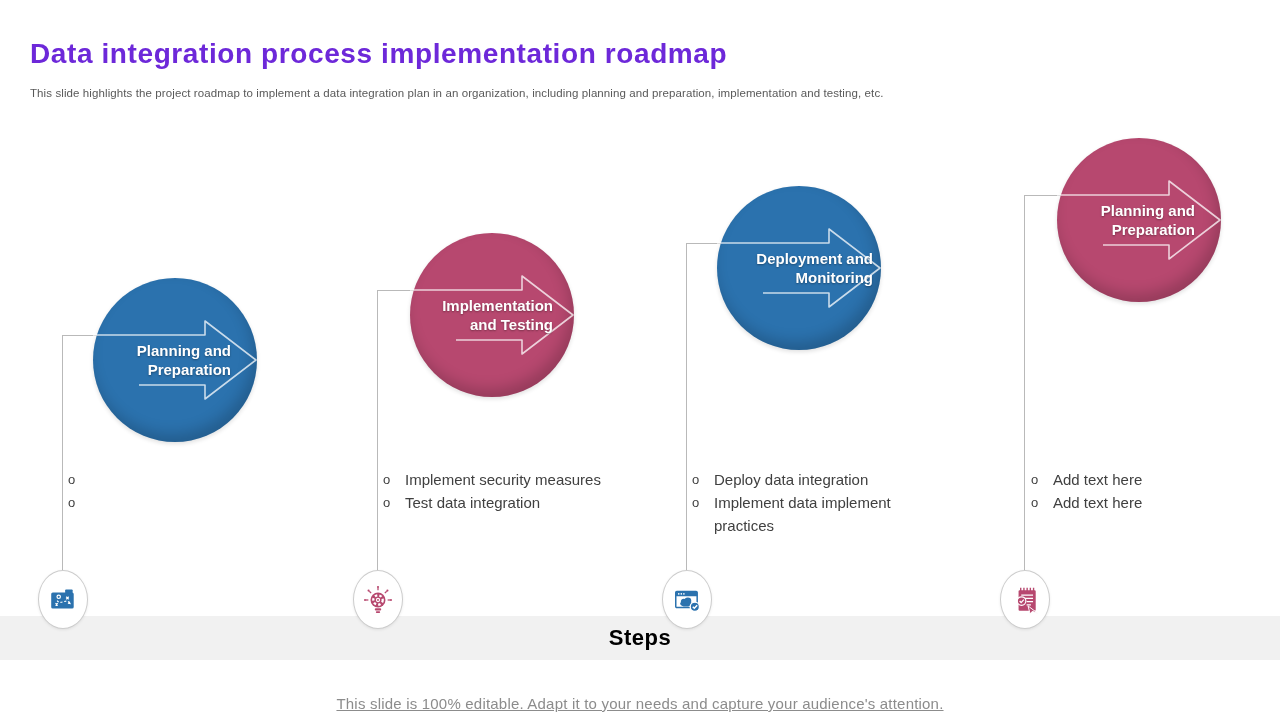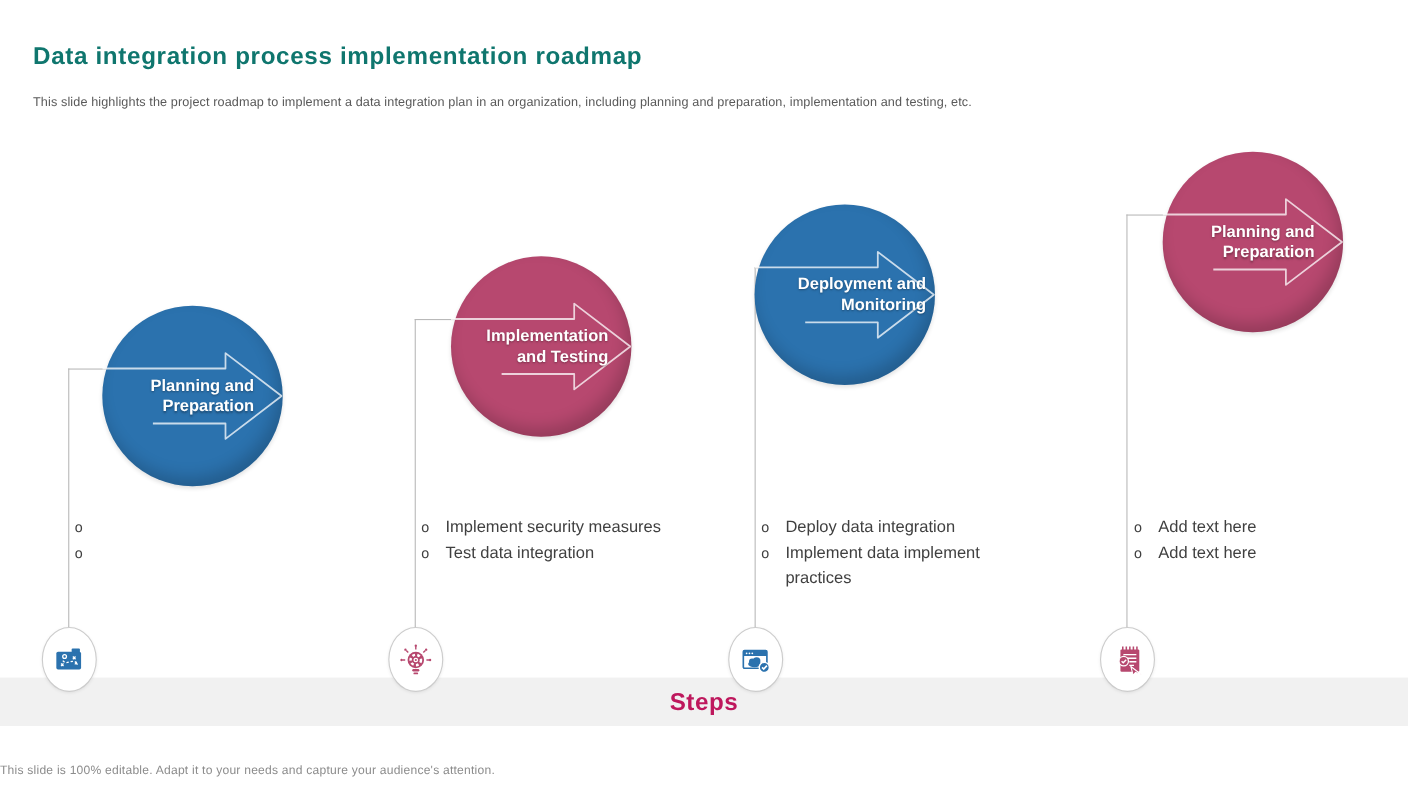--- a/index.html
+++ b/index.html
@@ -1,22 +1,22 @@
 <!DOCTYPE html>
 <html><head>
 <meta charset="utf-8">
 <style>
   html,body{margin:0;padding:0;background:#e8e8e8;}
   .slide{
     position:relative;width:1280px;height:720px;background:#ffffff;overflow:hidden;
     font-family:"Liberation Sans","DejaVu Sans",sans-serif;margin:0 auto;
   }
   .title{
-    position:absolute;left:30px;top:38px;font-size:22px;font-weight:700;
-    color:#0f766e;letter-spacing:.6px;
+    position:absolute;left:30px;top:38px;font-size:28px;font-weight:700;
+    color:#6d28d9;letter-spacing:.6px;
   }
   .subtitle{
     position:absolute;left:30px;top:87px;font-size:11.5px;color:#595959;letter-spacing:.1px;
   }
   .hline{position:absolute;height:0;border-top:1px solid #b9b9b9;z-index:1;}
   .vline{position:absolute;width:0;border-left:1px solid #b9b9b9;z-index:1;}
   .circle{
     position:absolute;width:164px;height:164px;border-radius:50%;z-index:2;
     display:flex;align-items:center;justify-content:center;
     box-shadow:inset -4px -8px 14px rgba(0,0,0,.18), 0 2px 4px rgba(0,0,0,.12);
@@ -38,25 +38,25 @@
     position:absolute;top:570px;width:48px;height:57px;border-radius:50%;
     background:#ffffff;border:1px solid #cccccc;z-index:3;
     display:flex;align-items:center;justify-content:center;
     box-shadow:0 1px 3px rgba(0,0,0,.08);
   }
   .band{
     position:absolute;left:0;top:616px;width:1280px;height:44px;background:#f1f1f1;z-index:2;
   }
   .band-label{
     position:absolute;left:0;top:616px;width:1280px;height:44px;line-height:44px;
-    text-align:center;font-size:22px;font-weight:700;color:#be185d;letter-spacing:.5px;z-index:2;
+    text-align:center;font-size:22px;font-weight:700;color:#000000;letter-spacing:.5px;z-index:2;
   }
   .footer{
-    position:absolute;left:0;top:695px;width:1280px;text-align:left;
-    font-size:11px;color:#8c8c8c;letter-spacing:.2px;
+    position:absolute;left:0;top:695px;width:1280px;text-align:center;
+    font-size:15px;color:#8c8c8c;letter-spacing:.2px;text-decoration:underline;
   }
 </style>
 </head>
 <body>
 
 <div class="slide">
 
   <div class="title">Data integration process implementation roadmap</div>
   <div class="subtitle">This slide highlights the project roadmap to implement a data integration plan in an organization, including planning and preparation, implementation and testing, etc.</div>
 
@@ -76,21 +76,21 @@
     <div class="circle-label" style="width:112px;">Planning and Preparation</div>
   </div>
 
   <div class="circle" style="left: 410px; top: 233px; background: rgb(183, 72, 111);">
     <svg class="arrow" width="164" height="164" viewBox="0 0 164 164">
       <path d="M0 57 H112 V43 L163 82 L112 121 V107 H46" fill="none" stroke="#ffffff" stroke-opacity="0.75" stroke-width="1.6" stroke-linejoin="round"></path>
     </svg>
     <div class="circle-label" style="width:122px;">Implementation and Testing</div>
   </div>
 
-  <div class="circle" style="left: 686px; top: 186px; background: rgb(43, 114, 174);">
+  <div class="circle" style="left: 717px; top: 186px; background: rgb(43, 114, 174);">
     <svg class="arrow" width="164" height="164" viewBox="0 0 164 164">
       <path d="M0 57 H112 V43 L163 82 L112 121 V107 H46" fill="none" stroke="#ffffff" stroke-opacity="0.75" stroke-width="1.6" stroke-linejoin="round"></path>
     </svg>
     <div class="circle-label" style="width:148px;">Deployment and Monitoring</div>
   </div>
 
   <div class="circle" style="left: 1057px; top: 138px; background: rgb(183, 72, 111);">
     <svg class="arrow" width="164" height="164" viewBox="0 0 164 164">
       <path d="M0 57 H112 V43 L163 82 L112 121 V107 H46" fill="none" stroke="#ffffff" stroke-opacity="0.75" stroke-width="1.6" stroke-linejoin="round"></path>
     </svg>

